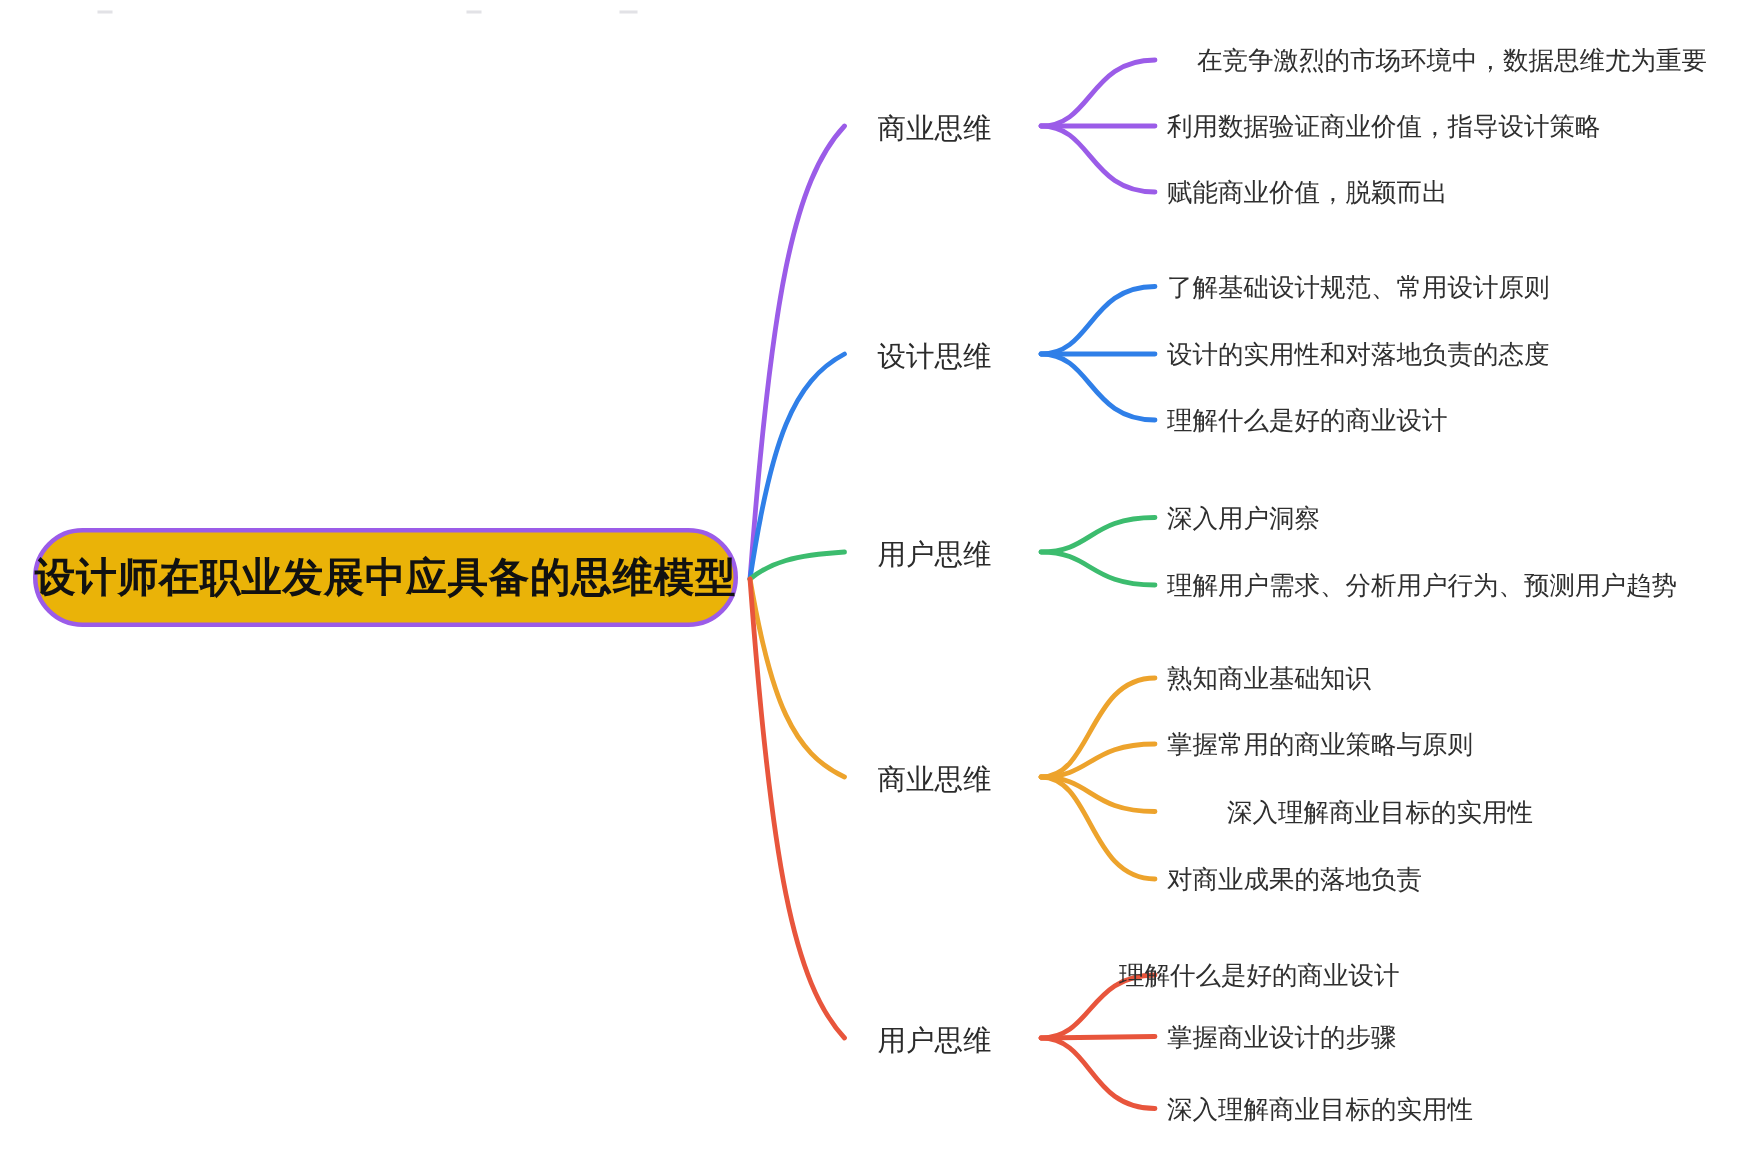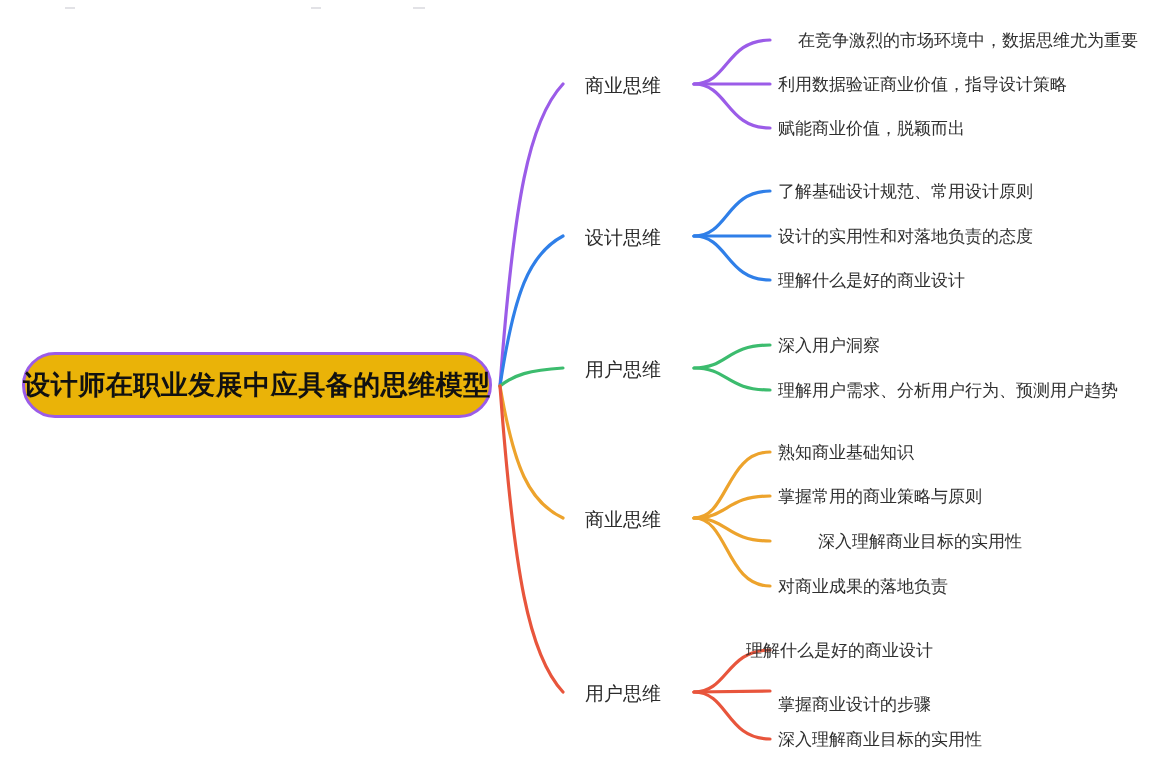--- a/index.html
+++ b/index.html
@@ -111,17 +111,17 @@
       <div class="branch-label" style="left: 585px; top: 357px;">用户思维</div>
       <div class="leaf-label" style="left: 778px; top: 334px;">深入用户洞察</div>
       <div class="leaf-label" style="left: 778px; top: 379px;">理解用户需求、分析用户行为、预测用户趋势</div>
       <div class="branch-label" style="left: 585px; top: 507px;">商业思维</div>
       <div class="leaf-label" style="left: 778px; top: 441px;">熟知商业基础知识</div>
       <div class="leaf-label" style="left: 778px; top: 485px;">掌握常用的商业策略与原则</div>
       <div class="leaf-label" style="left: 818px; top: 530px;">深入理解商业目标的实用性</div>
       <div class="leaf-label" style="left: 778px; top: 575px;">对商业成果的落地负责</div>
       <div class="branch-label" style="left: 585px; top: 681px;">用户思维</div>
       <div class="leaf-label" style="left: 746px; top: 639px; font-family: Liberation Serif, serif;">理解什么是好的商业设计</div>
-      <div class="leaf-label" style="left: 778px; top: 680px; margin-top: 13px;">掌握商业设计的步骤</div>
+      <div class="leaf-label" style="left: 778px; top: 680px;">掌握商业设计的步骤</div>
       <div class="leaf-label" style="left: 778px; top: 728px;">深入理解商业目标的实用性</div>
     </div>
 
 </div>
 
 </body></html>

